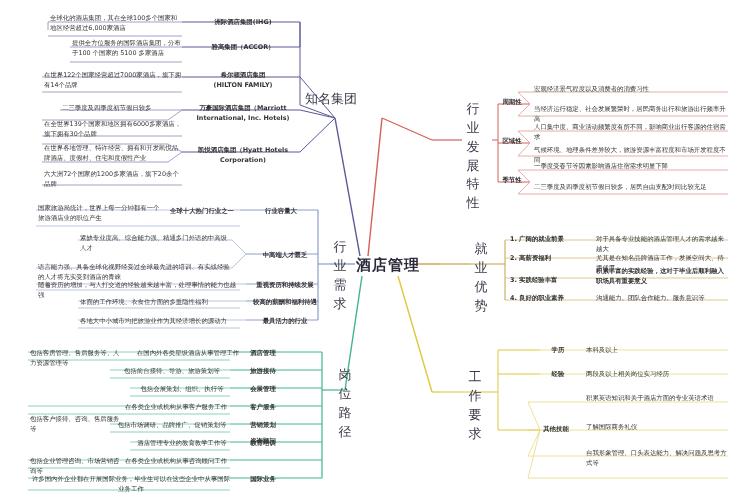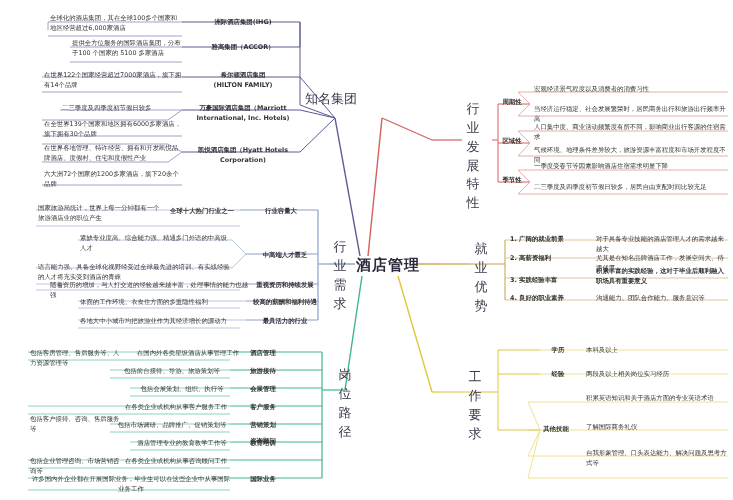--- a/index.html
+++ b/index.html
@@ -190,21 +190,21 @@
 
   <div class="leaf c bold" style="left:244px; top:206px; width:74px;">行业容量大</div>
   <div class="leaf c bold" style="left:160px; top:206px; width:84px;">全球十大热门行业之一</div>
   <div class="leaf l" style="left:38px; top:203px; width:124px;">国家旅游局统计，世界上每一分钟都有一个旅游酒店业的职位产生</div>
 
   <div class="leaf c bold" style="left:248px; top:250px; width:74px;">中高端人才匮乏</div>
   <div class="leaf l" style="left:80px; top:233px; width:150px;">紧缺专业度高、综合能力强、精通多门外语的中高级人才</div>
   <div class="leaf l" style="left:38px; top:262px; width:192px;">语言能力强、具备全球化视野经受过全球最先进的培训、有实战经验的人才将充实受到酒店的青睐</div>
 
   <div class="leaf c bold" style="left:248px; top:280px; width:74px;">重视资历和持续发展</div>
-  <div class="leaf l" style="left:38px; top:280px; width:200px;margin-left:12px;">随着资历的增加，与人打交道的经验越来越丰富，处理事情的能力也越强</div>
+  <div class="leaf l" style="left:38px; top:280px; width:200px;">随着资历的增加，与人打交道的经验越来越丰富，处理事情的能力也越强</div>
 
   <div class="leaf c bold" style="left:248px; top:297px; width:74px;">较高的薪酬和福利待遇</div>
   <div class="leaf l" style="left:80px; top:297px; width:156px;">体面的工作环境、衣食住方面的多重隐性福利</div>
 
   <div class="leaf c bold" style="left:248px; top:316px; width:74px;">最具活力的行业</div>
   <div class="leaf l" style="left:80px; top:316px; width:156px;">各地大中小城市均把旅游业作为其经济增长的源动力</div>
 
   <div class="node branch-root" style="left:336px; top:366px;">
       <div>岗</div>
       <div>位</div>

